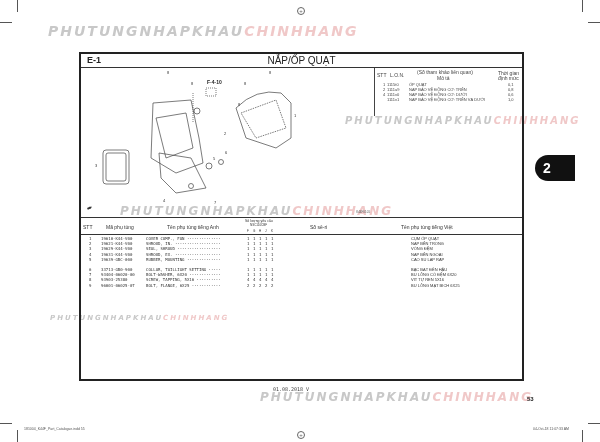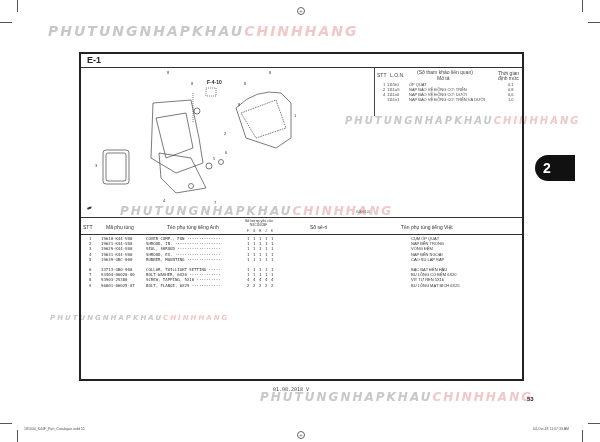--- a/index.html
+++ b/index.html
@@ -68,20 +68,21 @@
 <div class="watermark" style="left:50px;top:314px;font-size:7px;">
   <span class="wm-a">PHUTUNGNHAPKHAU</span><span class="wm-b">CHINHHANG</span>
 </div>
 <div class="watermark" style="left:260px;top:390px;font-size:12px;">
   <span class="wm-a">PHUTUNGNHAPKHAU</span><span class="wm-b">CHINHHANG</span>
 </div>
 
 <div class="frame">
   <div class="header-row">
     <span class="section-code">E-1</span>
+    <span class="section-title">NẮP/ỐP QUẠT</span>
   </div>
 
   <div class="diagram">
     <svg width="293" height="148" viewBox="0 0 293 148">
       <g fill="none" stroke="#444" stroke-width="0.7">
         <path d="M155 40 Q175 20 200 25 L210 35 L210 70 L195 80 L165 70 Z"></path>
         <path d="M160 45 L195 32 L205 60 L175 70 Z" stroke-dasharray="1.5 1"></path>
         <path d="M72 35 L110 32 L118 70 L122 95 L95 105 L70 90 Z"></path>
         <path d="M75 50 L105 45 L112 80 L85 90 Z"></path>
         <path d="M78 85 L110 90 L125 120 L95 125 L80 110 Z"></path>

